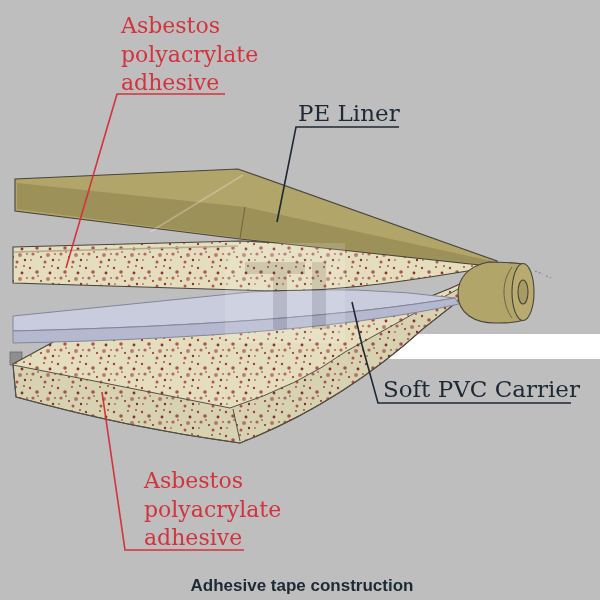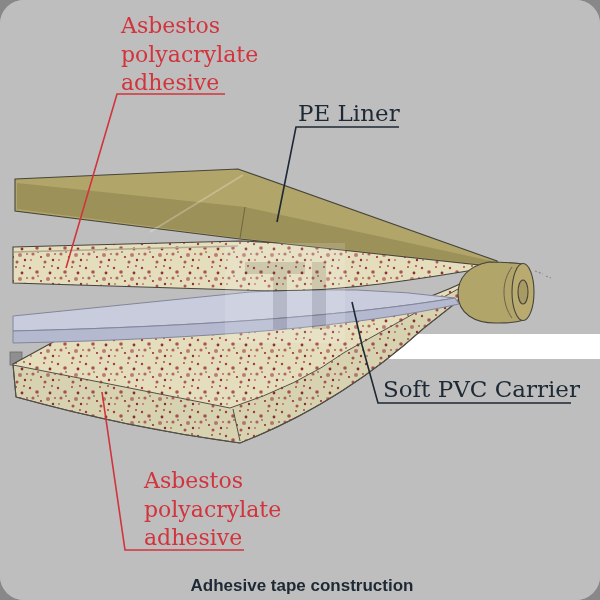--- a/index.html
+++ b/index.html
@@ -1,20 +1,19 @@
 <!DOCTYPE html>
 <html><head>
 <meta charset="utf-8">
 <style>
   html,body{margin:0;padding:0;background:#888;}
   .stage{
     position:relative;width:600px;height:600px;margin:0 auto;
     background:#bebebe;overflow:hidden;
     font-family:"DejaVu Serif","Liberation Serif",serif;
-    border-radius:24px;
   }
   svg{display:block}
   .label-red{fill:#d2333c;font-size:22px;font-family:"DejaVu Serif","Liberation Serif",serif;}
   .label-navy{fill:#1d2935;font-size:23px;font-family:"DejaVu Serif","Liberation Serif",serif;}
   .caption-navy{fill:#1d2935;font-size:17px;font-weight:bold;font-family:"Liberation Sans","DejaVu Sans",sans-serif;}
   .leader-red{stroke:#d2333c;stroke-width:1.6;fill:none;}
   .leader-navy{stroke:#1d2935;stroke-width:1.6;fill:none;}
   .outline{stroke:#46443c;stroke-width:1.1;}
 </style>
 </head>

